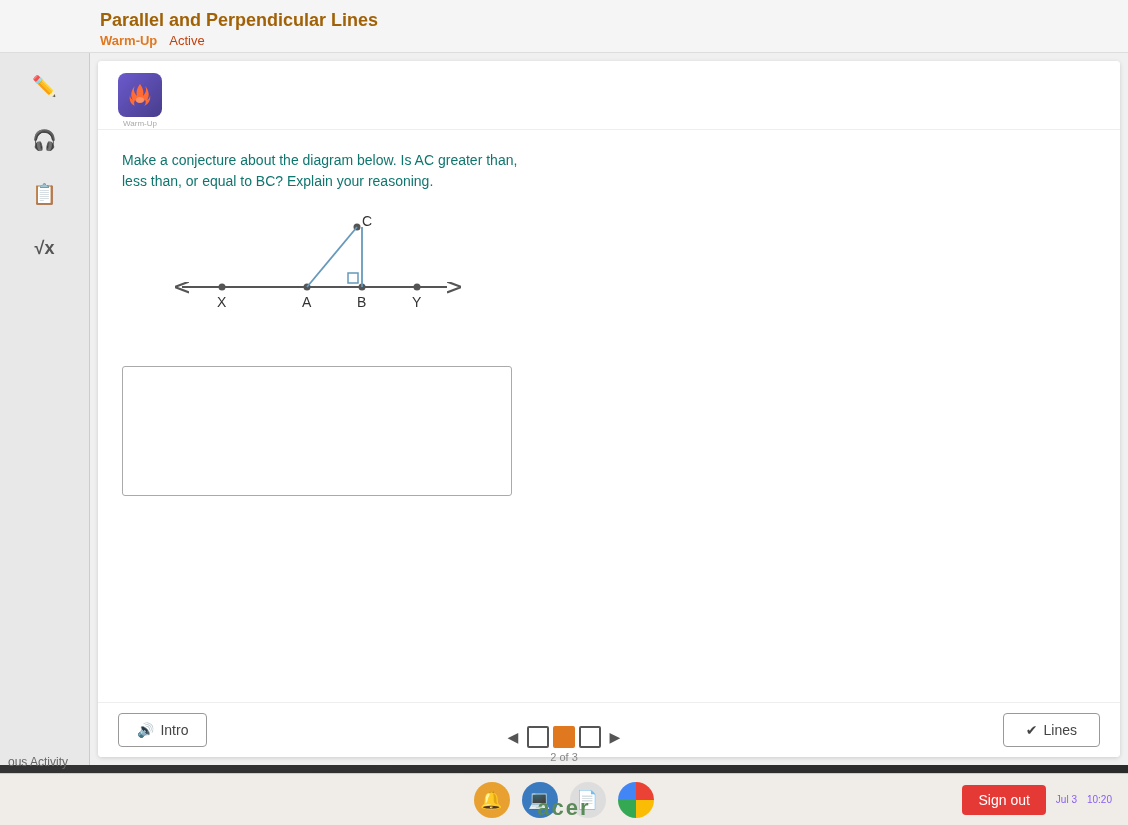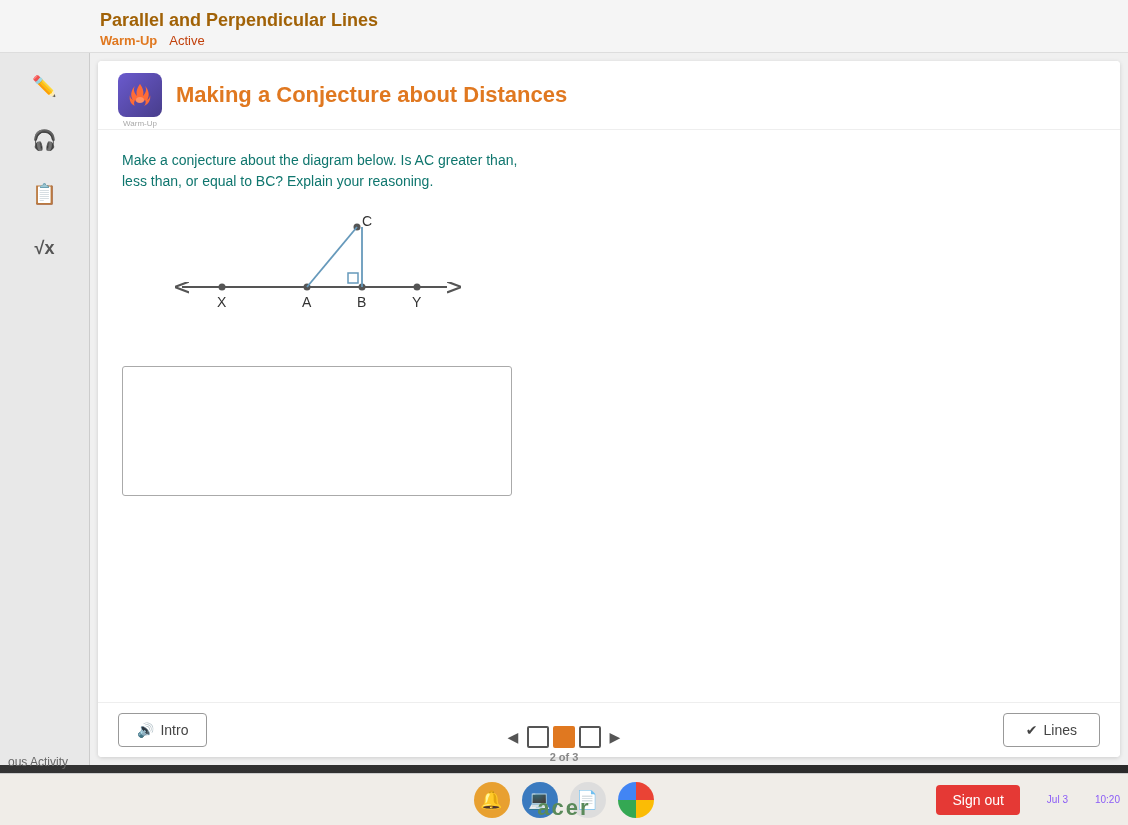--- a/index.html
+++ b/index.html
@@ -246,21 +246,20 @@
     .nav-dot.active {
       background: #e07820;
       border-color: #e07820;
     }
 
     .nav-label {
       font-size: 11px;
       color: #888;
       text-align: center;
       margin-top: 3px;
-      font-weight: bold;
     }
 
     
     .taskbar {
       position: absolute;
       bottom: 0;
       left: 0;
       right: 0;
       height: 52px;
       background: #f0ede8;
@@ -277,24 +276,24 @@
       border-radius: 50%;
       display: flex;
       align-items: center;
       justify-content: center;
       cursor: pointer;
       font-size: 20px;
     }
 
     .taskbar-right {
       position: absolute;
-      right: 8px;
-      display: flex;
-      align-items: center;
-      gap: 27px;
+      right: 16px;
+      display: flex;
+      align-items: center;
+      gap: 10px;
     }
 
     .sign-out-btn {
       background: #e53935;
       color: white;
       border: none;
       padding: 7px 16px;
       border-radius: 4px;
       font-size: 14px;
       cursor: pointer;
@@ -363,21 +362,20 @@
           <div class="activity-icon">
             <div class="activity-icon-bg">
 
               <svg width="26" height="26" viewBox="0 0 26 26">
                 <path d="M13 2 C13 2 18 8 16 14 C19 11 20 7 18 4 C22 8 23 14 20 18 C22 17 23 15 23 13 C24 17 22 22 17 24 C17 24 20 21 18 18 C16 21 10 22 8 18 C6 22 8 24 8 24 C3 22 2 17 3 13 C3 15 4 17 6 18 C3 14 4 8 8 4 C6 7 7 11 10 14 C8 8 13 2 13 2Z" fill="#ff6b35"></path>
                 <ellipse cx="13" cy="18" rx="4" ry="3" fill="#ffa07a" opacity="0.7"></ellipse>
               </svg>
             </div>
             <div class="activity-icon-label">Warm-Up</div>
           </div>
-          <div class="activity-title">Making a Conjecture about Distances</div>
         </div>
 
         <div class="activity-body">
           <p class="question-text">Make a conjecture about the diagram below. Is AC greater than, less than, or equal to BC? Explain your reasoning.</p>
 
           
           <div class="diagram-area">
             <svg class="geometry-diagram" viewBox="0 0 320 130">
 
               <defs>

